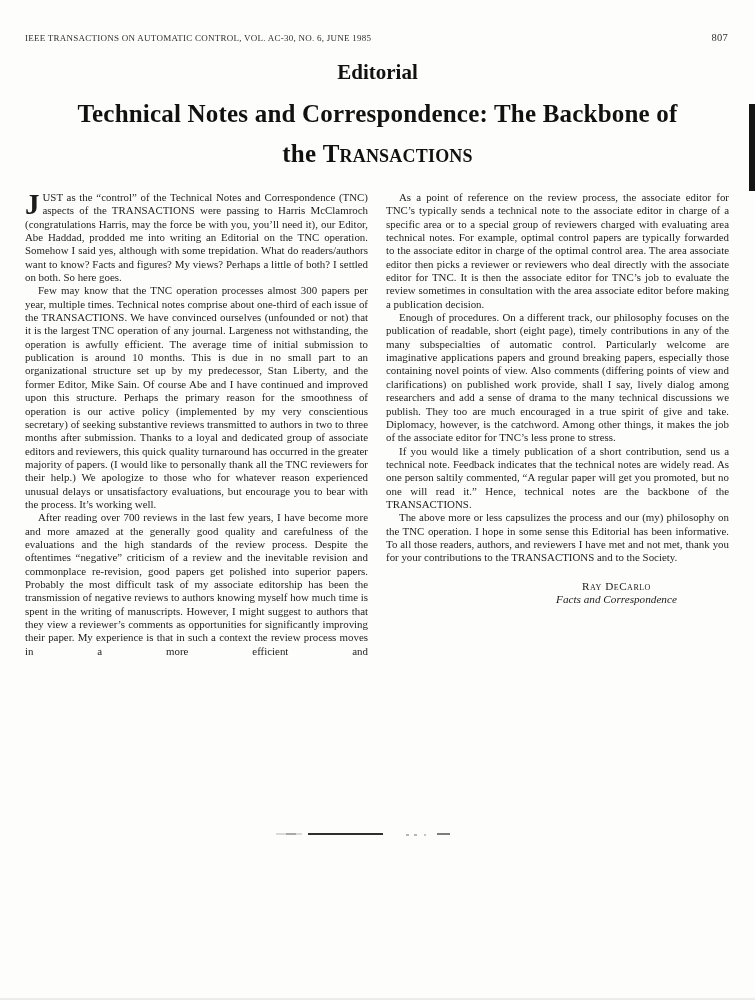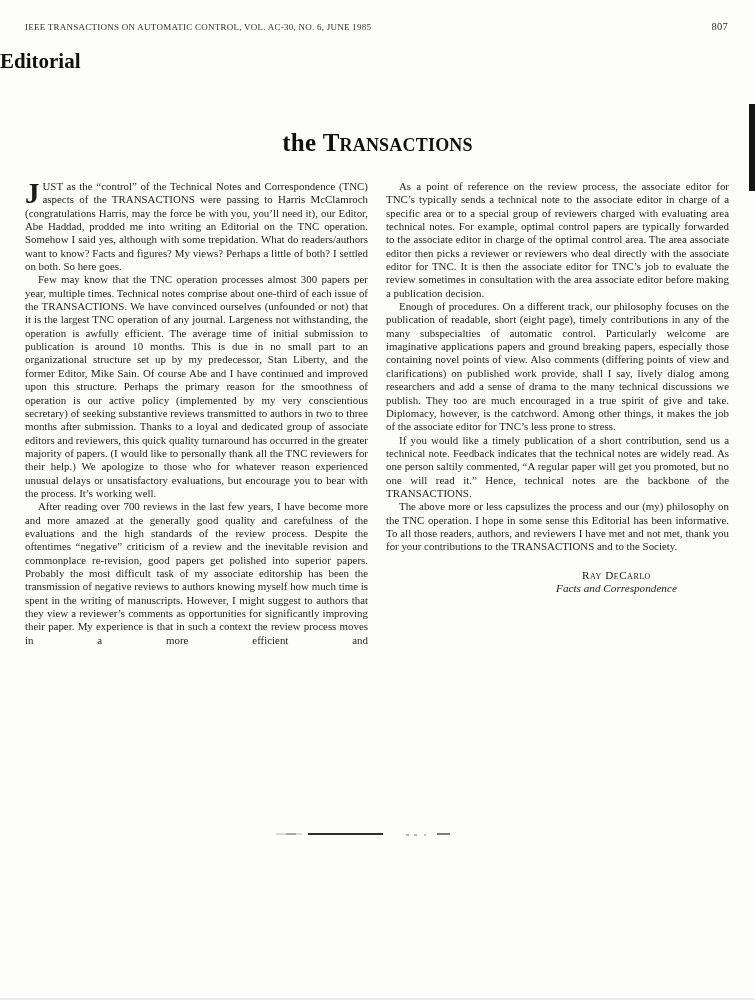--- a/index.html
+++ b/index.html
@@ -7,26 +7,26 @@
     position:relative;
     width:755px;height:1000px;
     background:#fdfdfc;
     font-family:"Liberation Serif","DejaVu Serif",serif;
     color:#1c1c1c;
     overflow:hidden;
     box-sizing:border-box;
   }
   .header{
     display:flex;justify-content:space-between;align-items:baseline;
-    padding:21px 27px 0 25px;
+    padding:32px 27px 0 25px;
     font-size:9px;letter-spacing:0.25px;color:#2e2e2e;
   }
   .header .pageno{font-size:10.5px;}
   .section-title{
-    margin:17px 0 0 0;
+    margin:17px 0 0 0;text-align:center;
     font-size:21px;font-weight:bold;color:#111;
   }
   .article-title{
     margin:9px 30px 0 30px;text-align:center;
     font-size:25px;font-weight:bold;line-height:40px;color:#111;
     letter-spacing:0.2px;
   }
   .sc{font-variant:small-caps;}
   .columns{
     display:flex;gap:18px;
@@ -73,21 +73,21 @@
 <div class="page">
 
   <div class="header">
     <span>IEEE TRANSACTIONS ON AUTOMATIC CONTROL, VOL. AC-30, NO. 6, JUNE 1985</span>
     <span class="pageno">807</span>
   </div>
 
   <h2 class="section-title">Editorial</h2>
 
   <h1 class="article-title">
-    <br>
+    <span>Technical Notes and Correspondence: The Backbone of</span><br>
     <span>the</span>
     <span class="sc">Transactions</span>
   </h1>
 
   <div class="columns">
 
     <div class="col">
       <p class="noindent">
         <span class="dropcap">J</span><span>UST as the “control” of the Technical Notes and Correspondence (TNC) aspects of the TRANSACTIONS were passing to Harris McClamroch (congratulations Harris, may the force be with you, you’ll need it), our Editor, Abe Haddad, prodded me into writing an Editorial on the TNC operation. Somehow I said yes, although with some trepidation. What do readers/authors want to know? Facts and figures? My views? Perhaps a little of both? I settled on both. So here goes.</span>
       </p>

